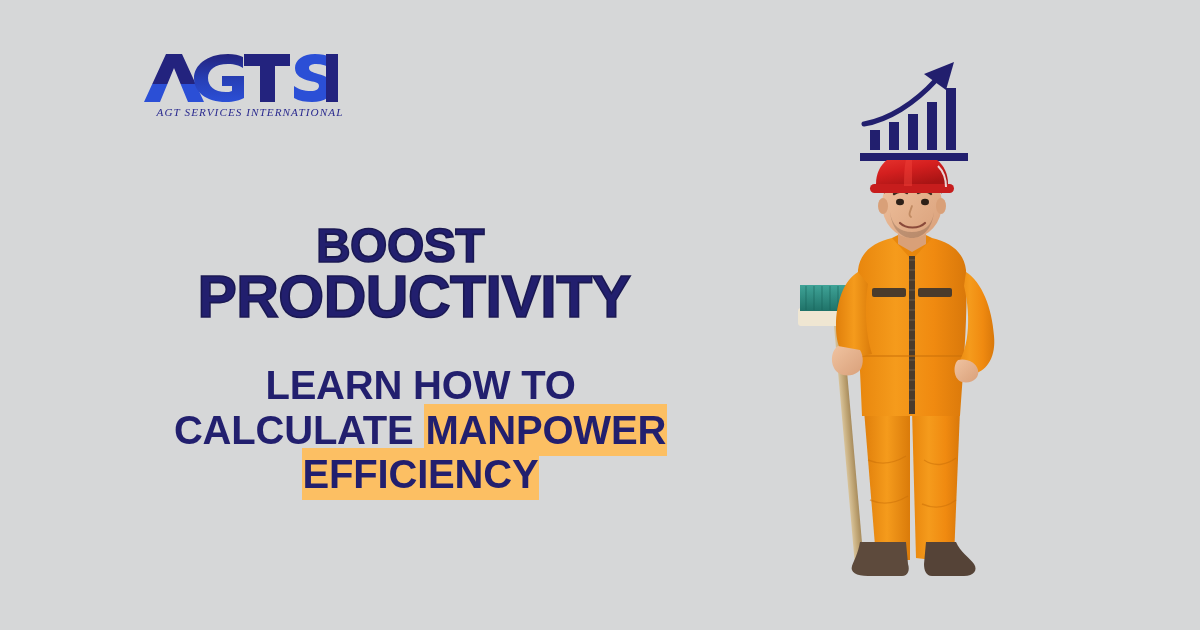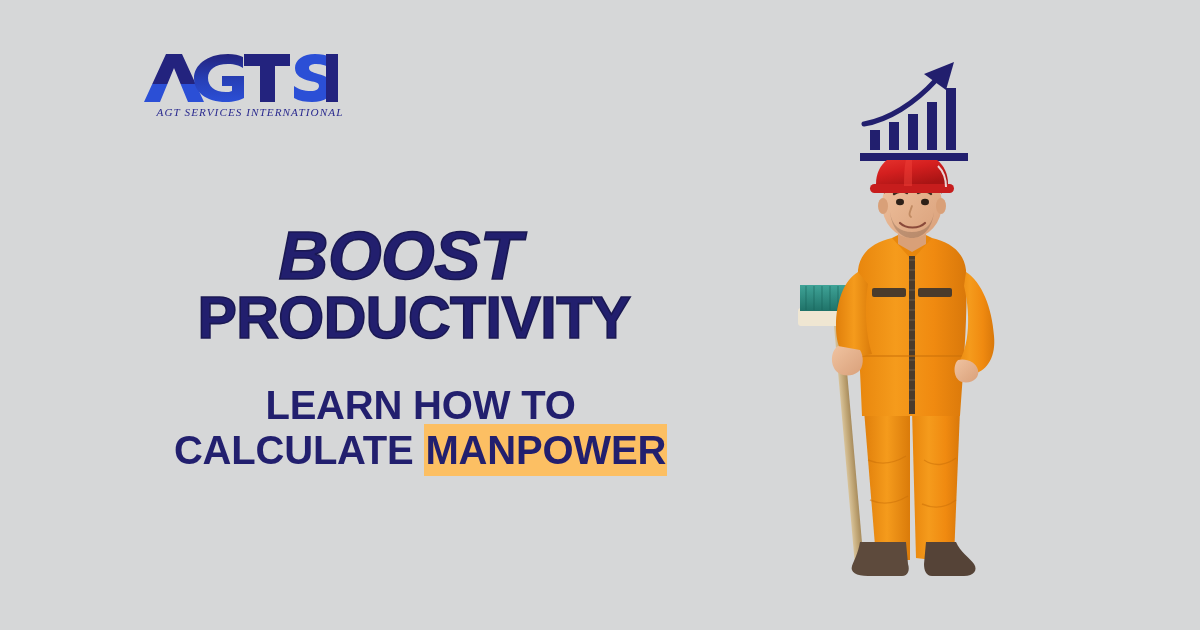--- a/index.html
+++ b/index.html
@@ -46,21 +46,21 @@
   .headline {
     font-family:"Liberation Sans", sans-serif;
     font-weight:bold;
     font-size:60px;
     line-height:0.98;
     letter-spacing:-0.5px;
     color:#221f6e;
     -webkit-text-stroke:1.6px #1a1852;
     text-transform:uppercase;
   }
-  .headline .l1 { display:block; font-size:69px;font-style:italic; }
+  .headline .l1 { display:block; font-size:48px; }
   .headline .l2 { display:block; font-size:59px;padding-left:28px; }
 
   .subhead {
     margin-top:36px;
     font-family:"Liberation Sans", sans-serif;
     font-weight:bold;
     font-size:40px;
     line-height:1.12;
     letter-spacing:-0.2px;
     color:#221f6e;
@@ -134,20 +134,21 @@
   </svg>
 
   <div class="copy">
     <div class="headline">
       <span class="l1">BOOST</span>
       <span class="l2">PRODUCTIVITY</span>
     </div>
     <div class="subhead">
       <span class="sl">LEARN HOW TO</span>
       <span class="sl"><span>CALCULATE </span><span class="hl">MANPOWER</span></span>
+      <span class="sl"><span class="hl">EFFICIENCY</span></span>
     </div>
   </div>
 
   <svg class="worker" width="300" height="450" viewBox="0 0 300 450">
     <defs>
       <linearGradient id="orangeG" x1="0" y1="0" x2="1" y2="0">
         <stop offset="0%" stop-color="#e8860d"></stop>
         <stop offset="35%" stop-color="#f59b1c"></stop>
         <stop offset="70%" stop-color="#f08a10"></stop>
         <stop offset="100%" stop-color="#d9780a"></stop>

